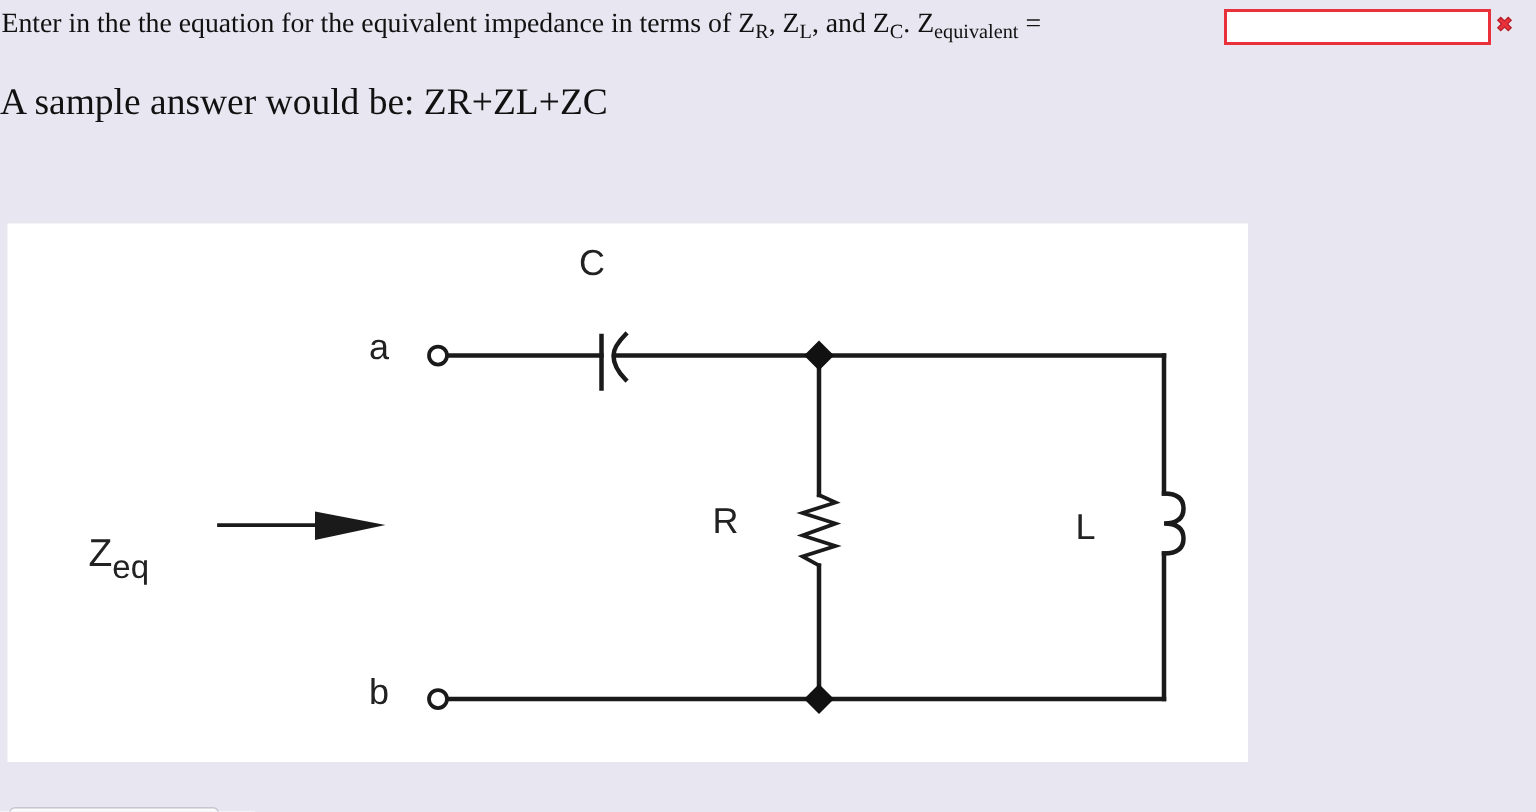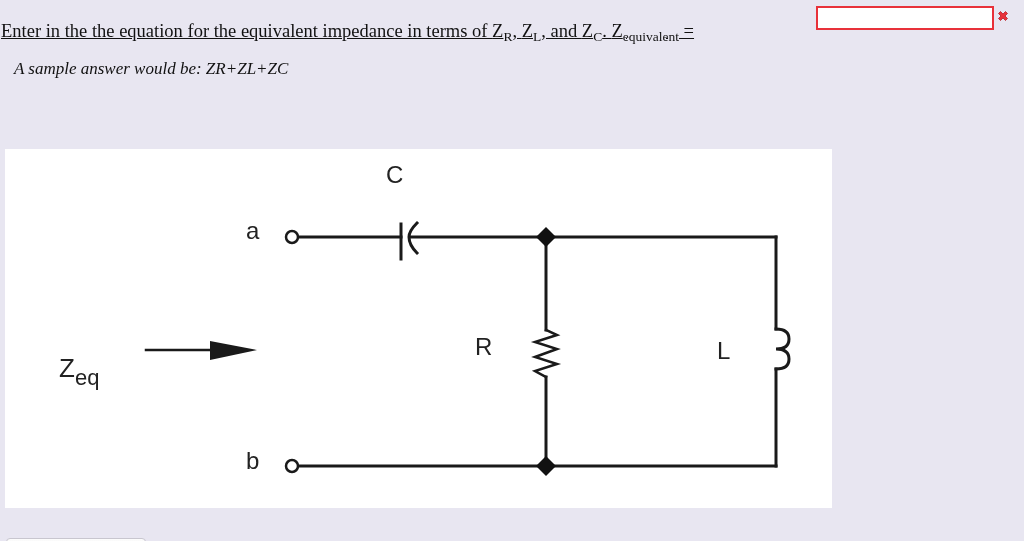--- a/index.html
+++ b/index.html
@@ -11,25 +11,24 @@
     height: 541px;
     background: #e8e6f1;
     position: relative;
     overflow: hidden;
     font-family: "Liberation Serif", "DejaVu Serif", serif;
     color: #111;
   }
   .question {
     position: absolute;
     left: 1px;
-    top: 19px;
+    top: 4px;
     font-size: 18.5px;
     line-height: 24px;
     white-space: nowrap;
-    text-decoration: underline;
   }
   .question sub {
     font-size: 13.5px;
     vertical-align: -4px;
     line-height: 0;
   }
   .answer-input {
     position: absolute;
     left: 816px;
     top: 6px;
@@ -46,26 +45,25 @@
   }
   .status-icon {
     position: absolute;
     left: 996px;
     top: 9px;
     width: 14px;
     height: 14px;
   }
   .sample {
     position: absolute;
-    left: 14px;
+    left: 0;
     top: 57px;
-    font-size: 17px;
+    font-size: 25px;
     line-height: 24px;
     white-space: nowrap;
-    font-style: italic;
   }
   .diagram-panel {
     position: absolute;
     left: 5px;
     top: 149px;
     width: 827px;
     height: 359px;
     background: #ffffff;
   }
   .diagram-panel svg {

